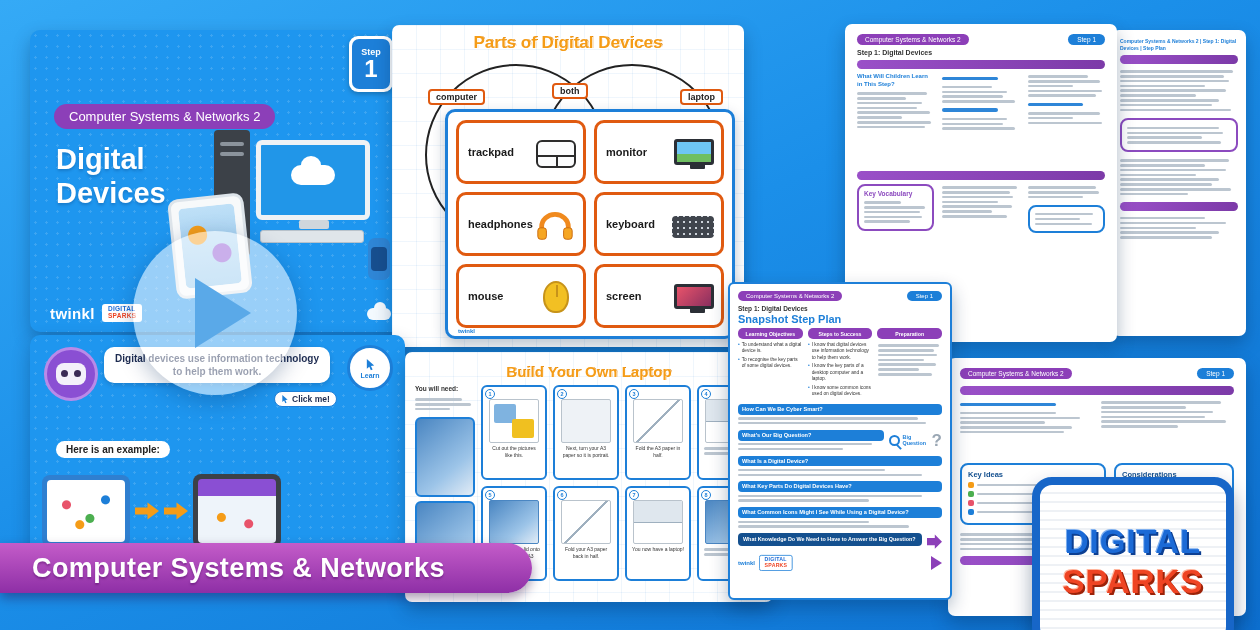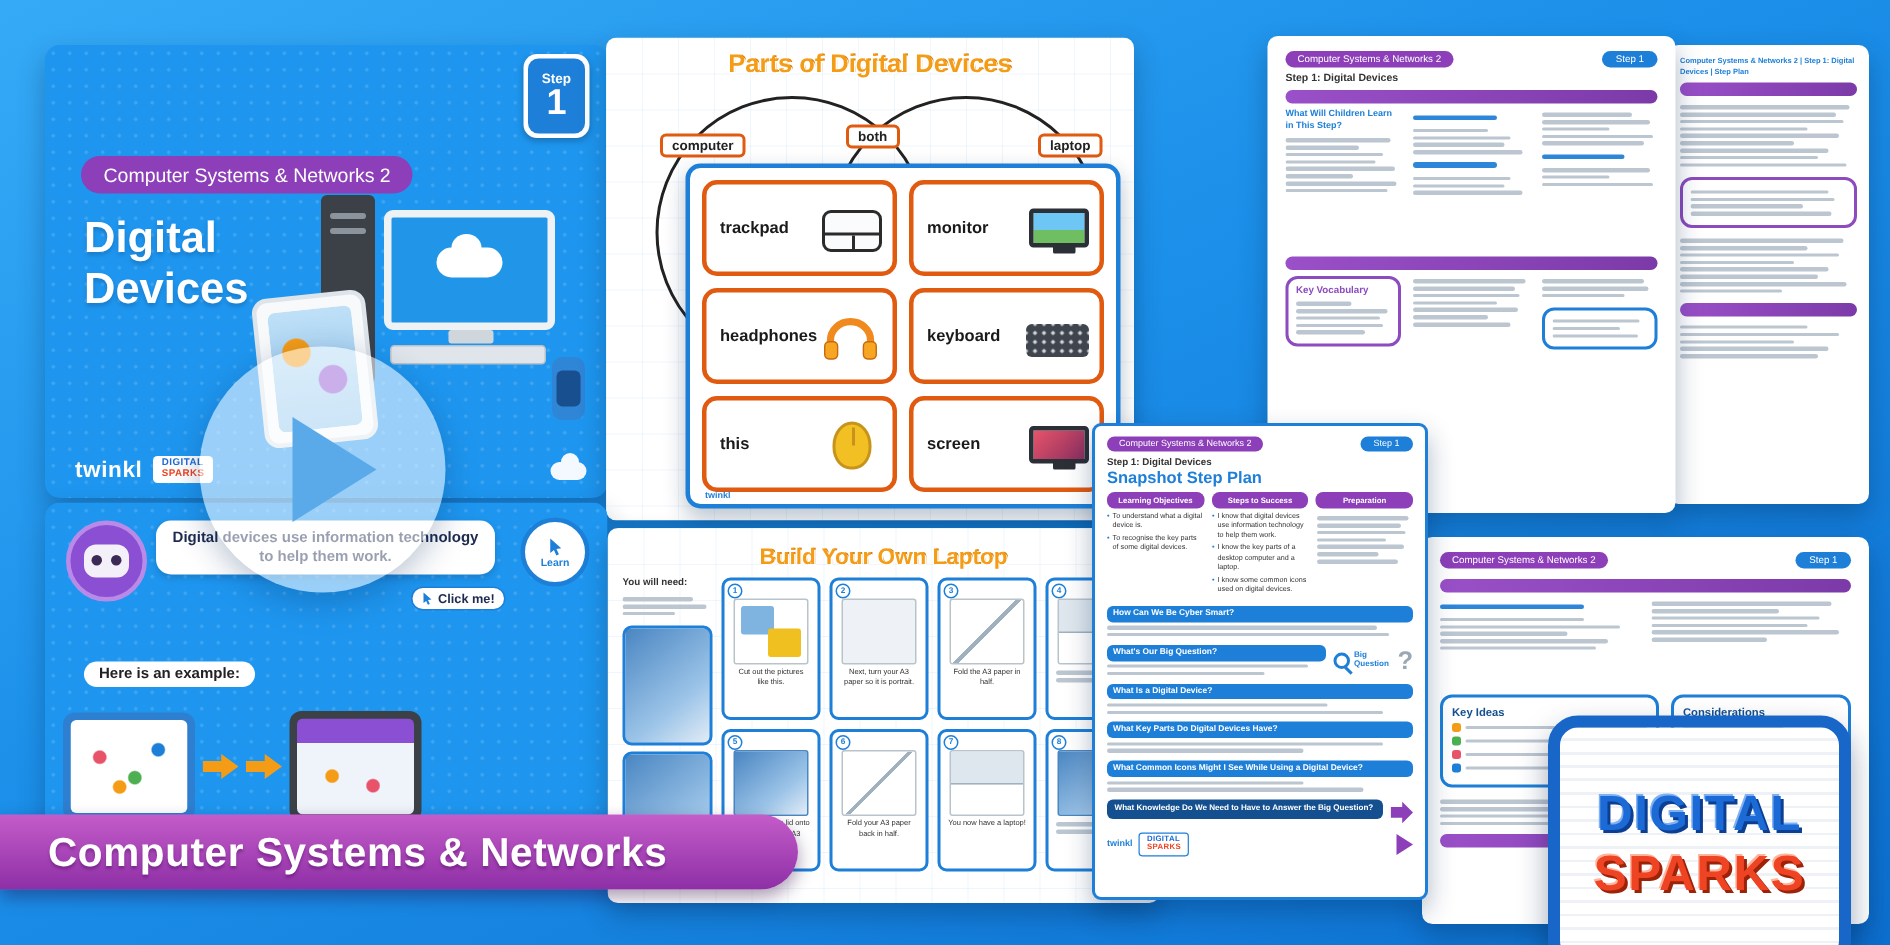--- a/index.html
+++ b/index.html
@@ -240,21 +240,21 @@
     <div class="brandrow" style="position:absolute;left:20px;bottom:10px">
       <span class="twinkl-word">twinkl</span>
       <span class="mini-sparks">
         <span class="ms-d">DIGITAL</span>
         <span class="ms-s">SPARKS</span>
       </span>
     </div>
     <div class="cloud-dot" style="position:absolute;right:14px;bottom:12px"></div>
   </section>
 
-  <section class="card sheet circuit" style="left:404px;top:25px;width:352px;height:322px">
+  <section class="card sheet circuit" style="left:392px;top:25px;width:352px;height:322px">
     <h2 class="sheet-title">Parts of Digital Devices</h2>
     <svg class="venn" width="340" height="200" viewBox="0 0 340 200">
       <circle cx="118" cy="100" r="90" fill="none" stroke="#222" stroke-width="2"></circle>
       <circle cx="234" cy="100" r="90" fill="none" stroke="#222" stroke-width="2"></circle>
     </svg>
     <span class="venn-label" style="left:36px;top:64px">computer</span>
     <span class="venn-label" style="left:160px;top:58px">both</span>
     <span class="venn-label" style="left:288px;top:64px">laptop</span>
 
     <div class="parts-panel">
@@ -272,21 +272,21 @@
           <path d="M8 27 v-7 a14 13 0 0 1 28 0 v7" fill="none" stroke="#f08a1e" stroke-width="5" stroke-linecap="round"></path>
           <rect x="4" y="21" width="9" height="12" rx="3" fill="#f6a623" stroke="#c96a10"></rect>
           <rect x="31" y="21" width="9" height="12" rx="3" fill="#f6a623" stroke="#c96a10"></rect>
         </svg>
       </div>
       <div class="pcard">
         <span class="pcard-label">keyboard</span>
         <div class="ic ic-keyboard"></div>
       </div>
       <div class="pcard">
-        <span class="pcard-label">this</span>
+        <span class="pcard-label">mouse</span>
         <div class="ic ic-mouse"></div>
       </div>
       <div class="pcard">
         <span class="pcard-label">screen</span>
         <div class="ic ic-screen"></div>
       </div>
       <div class="panel-brand">
         <span class="twinkl-tiny">twinkl</span>
       </div>
     </div>

